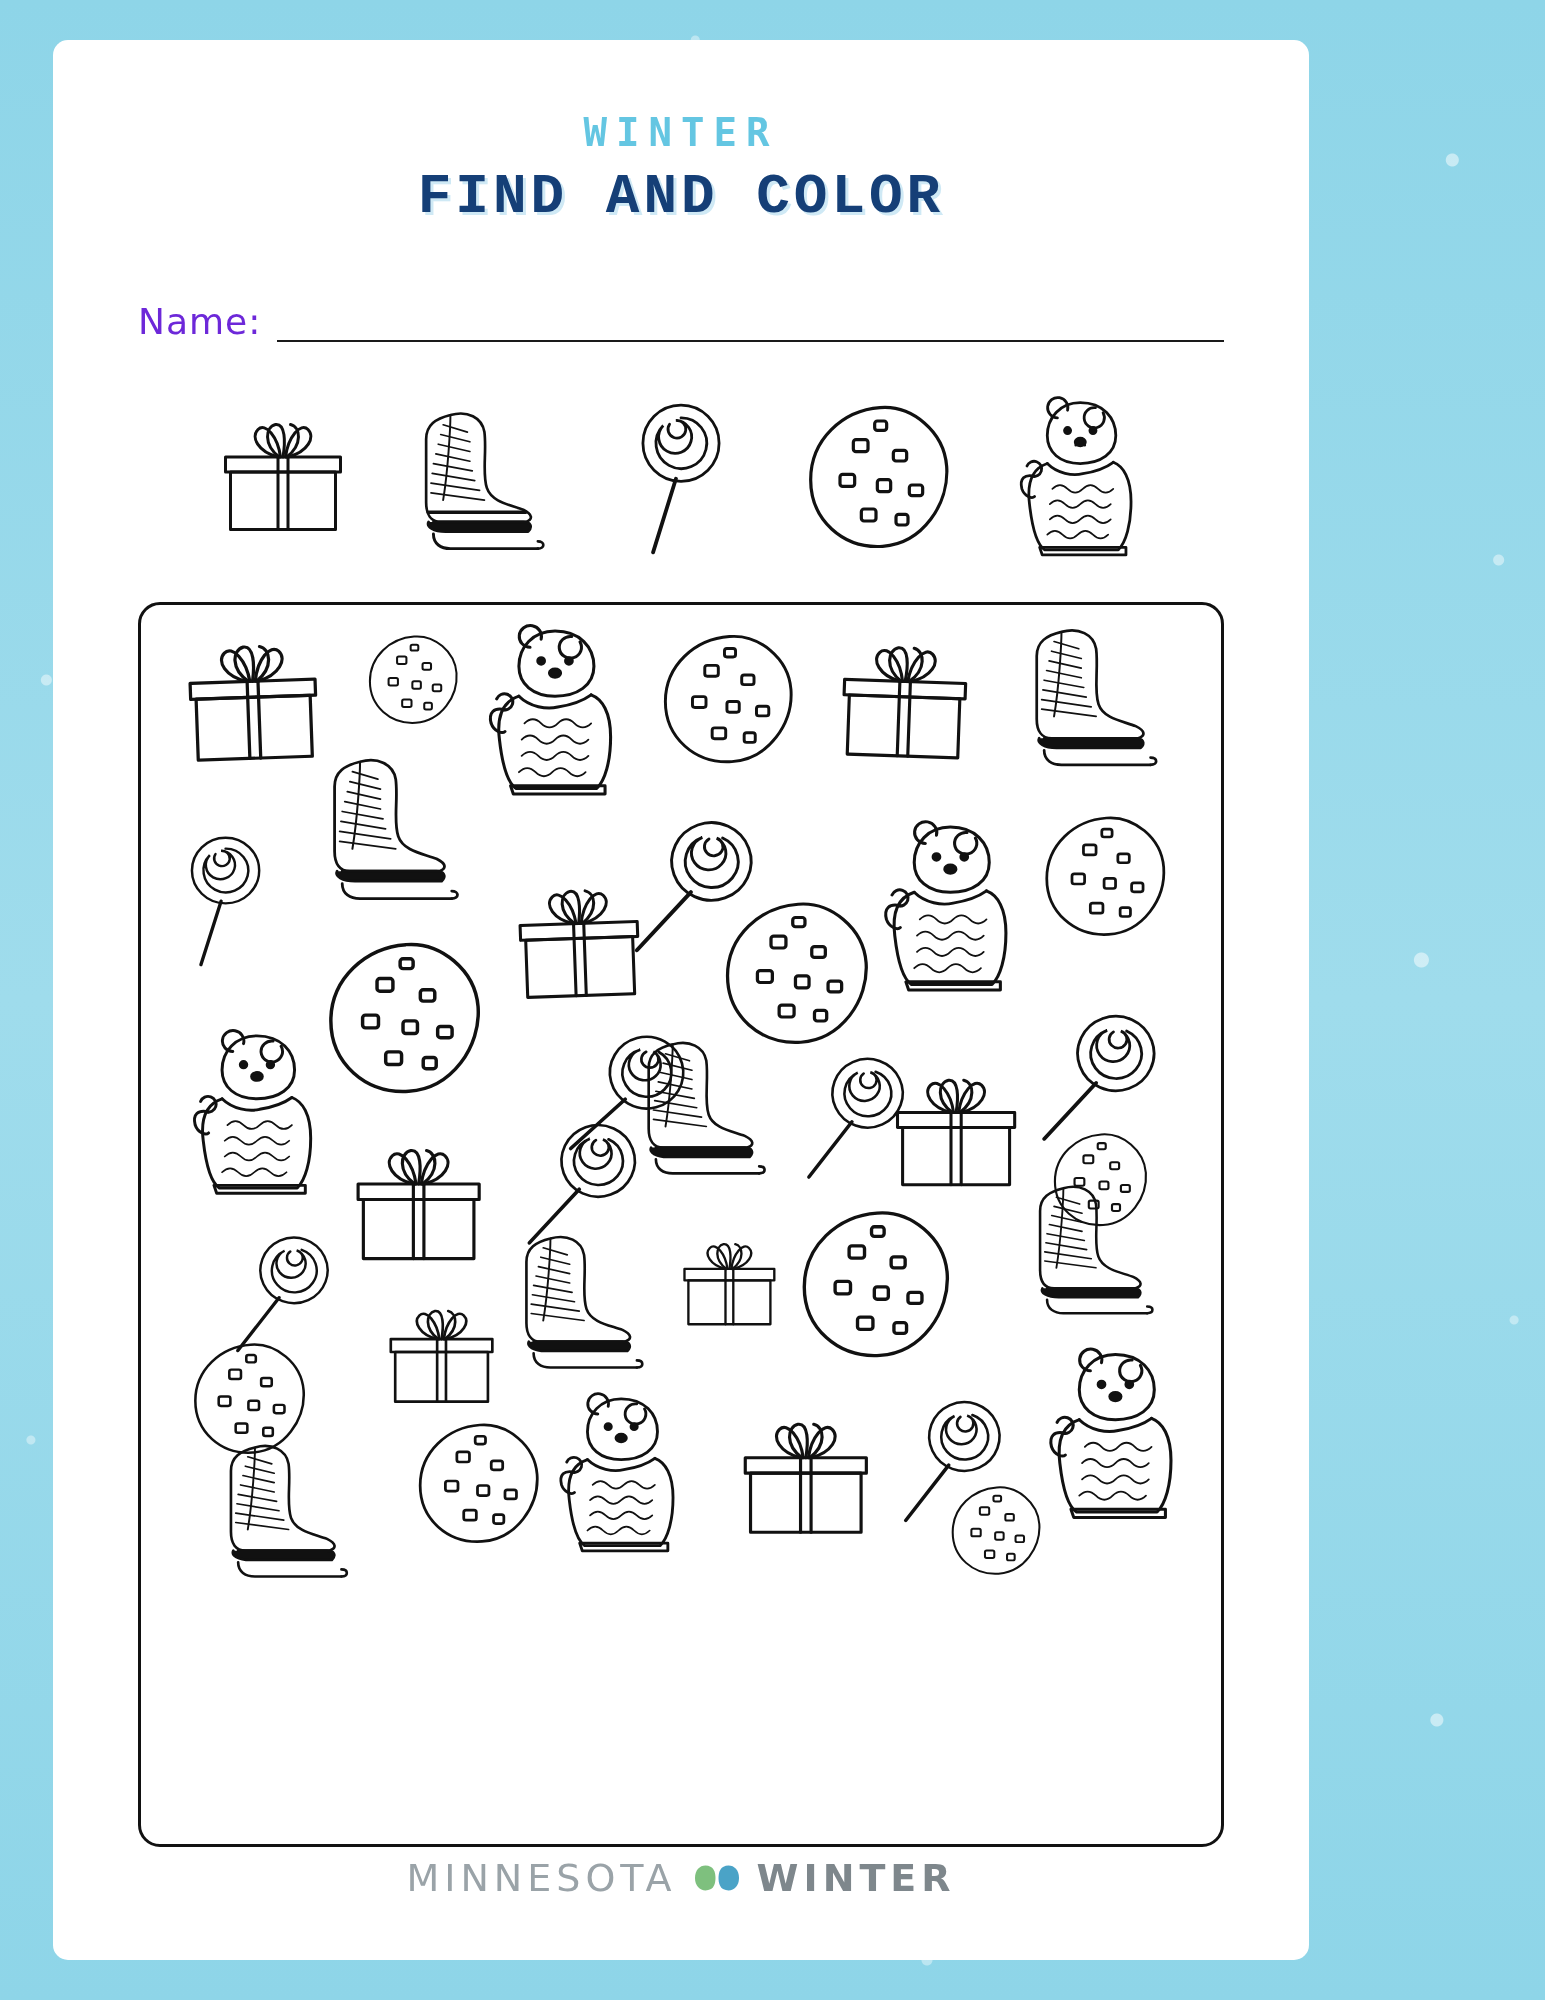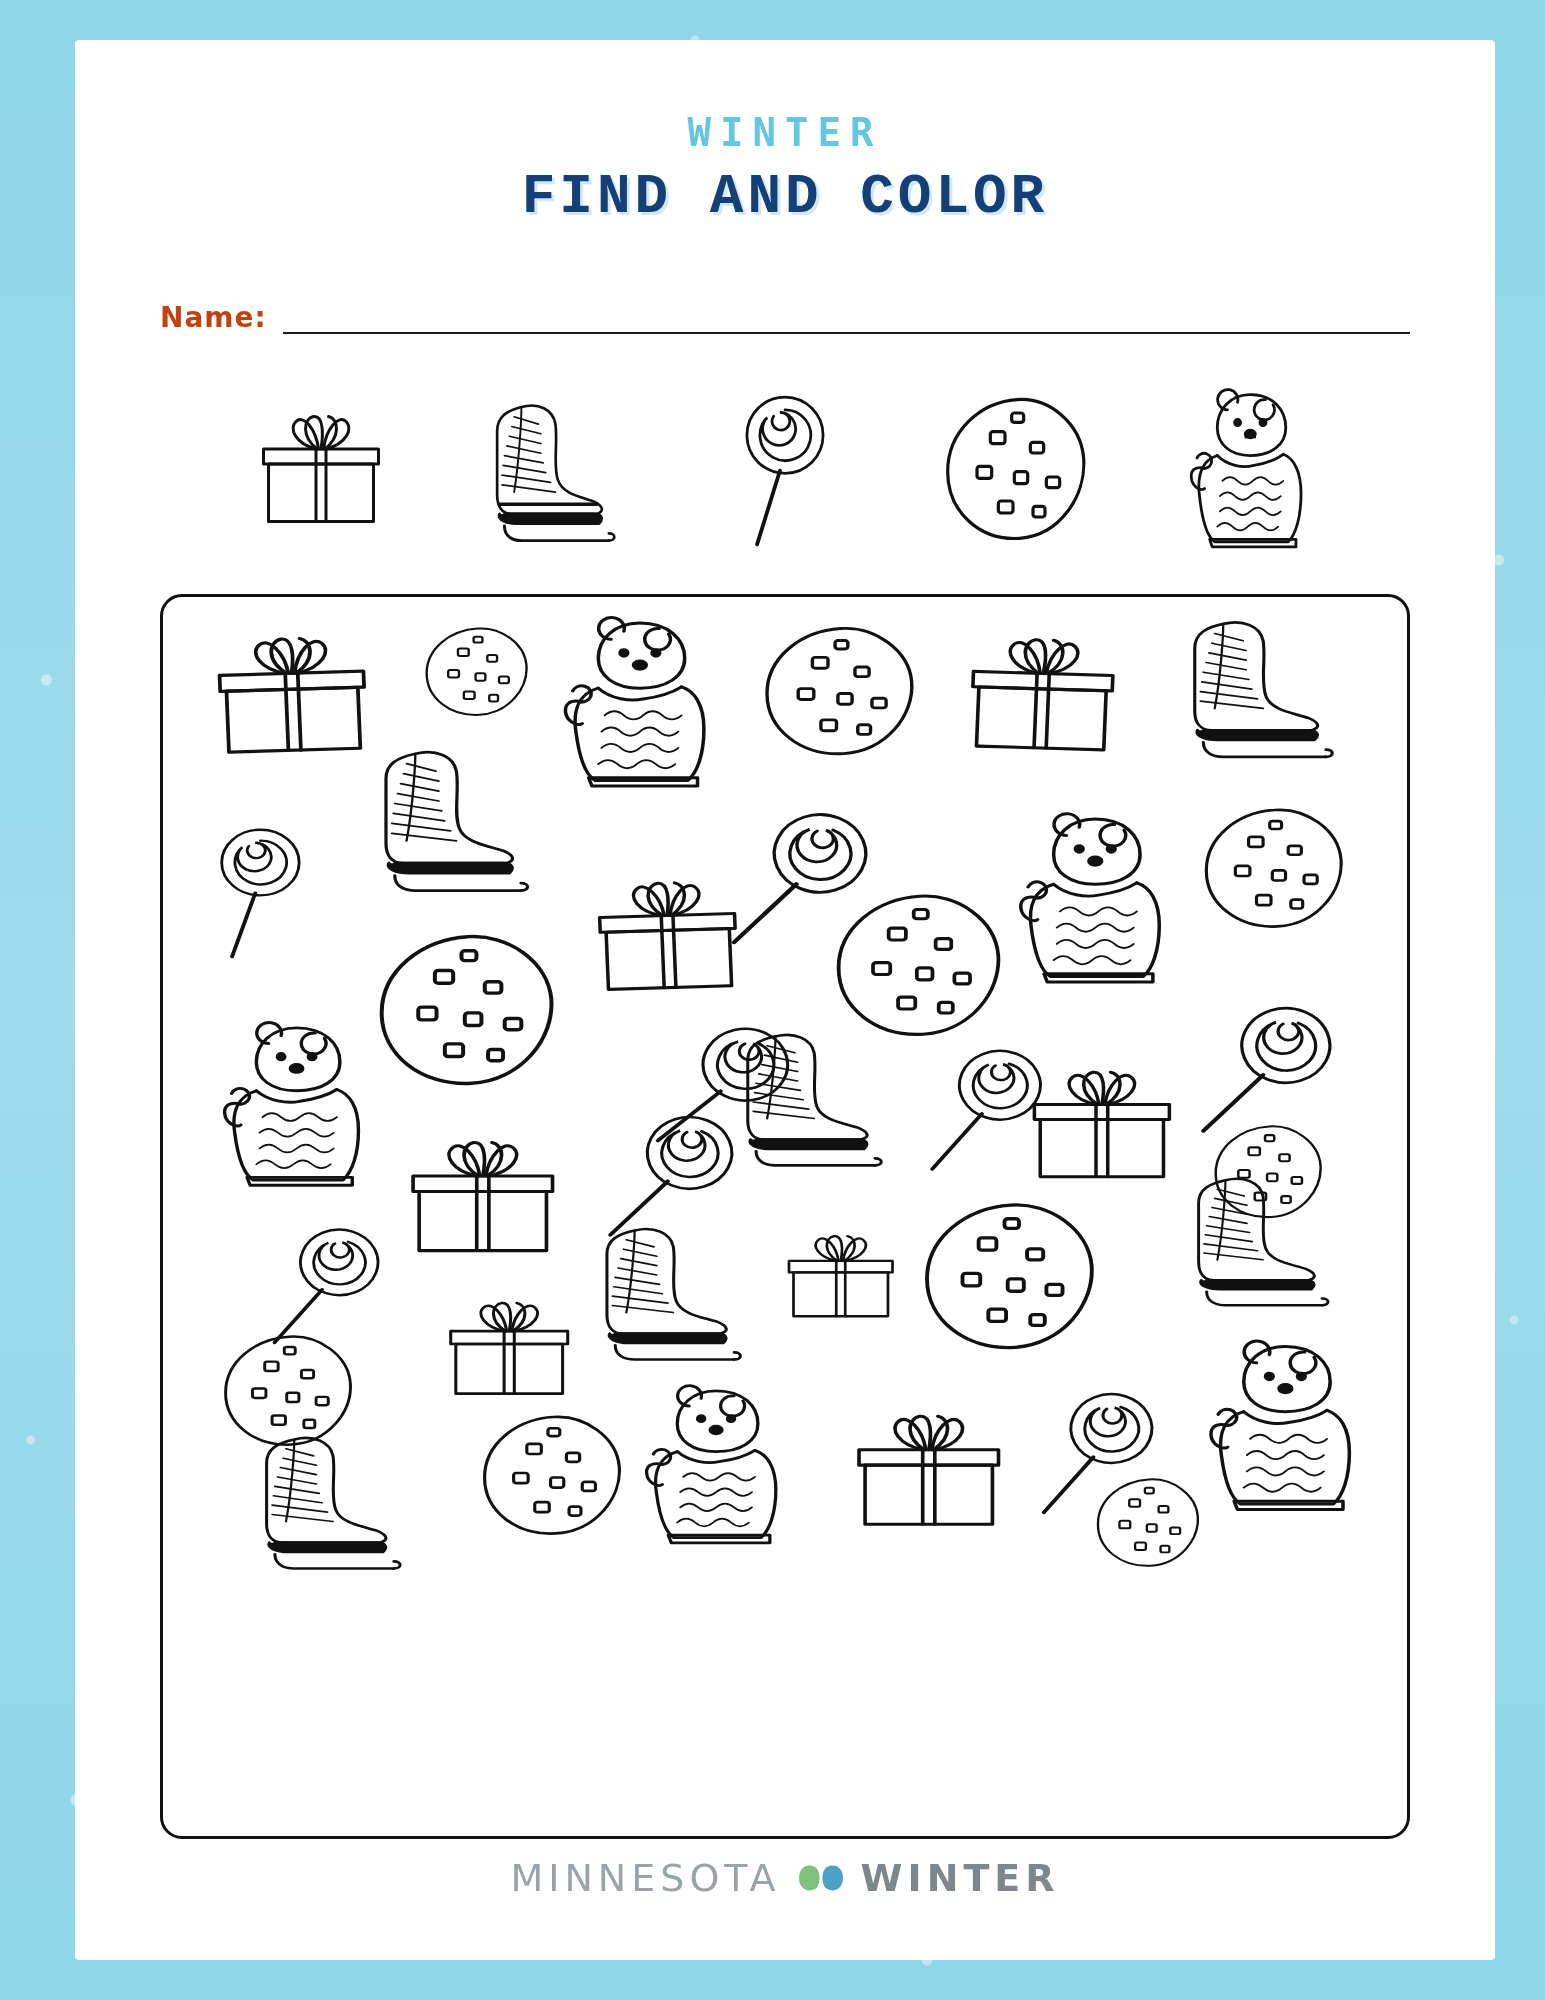--- a/index.html
+++ b/index.html
@@ -31,24 +31,24 @@
       radial-gradient(circle at 70% 4%, rgba(255,255,255,.5) 0 6px, transparent 7px),
       radial-gradient(circle at 30% 97%, rgba(255,255,255,.45) 0 5px, transparent 6px),
       radial-gradient(circle at 60% 98%, rgba(255,255,255,.4) 0 5px, transparent 6px),
       radial-gradient(circle at 82% 96%, rgba(255,255,255,.5) 0 6px, transparent 7px),
       linear-gradient(180deg,#8ed5e8 0%, #9fdcec 50%, #8ed5e8 100%);
   }
 
   
   .sheet {
     position: absolute;
-    left: 75px; top: 40px;
-    width: 1420px; height: 1920px;
+    left: 53px; top: 40px;
+    width: 1256px; height: 1920px;
     background: #ffffff;
-    border-radius: 4px;
+    border-radius: 15px;
   }
 
   
   .title-wrap { text-align:center; padding-top: 70px; }
   .title-small {
     font-family: "DejaVu Sans Mono", monospace;
     font-weight: bold;
     color: #64c6e2;
     font-size: 39px;
     letter-spacing: 9px;
@@ -62,23 +62,23 @@
     margin-top: 10px;
     text-shadow: 3px 3px 0 #cfe9f5;
   }
 
   .name-row {
     display:flex; align-items:flex-end;
     margin: 72px 85px 0 85px;
   }
   .name-label {
     font-family: "DejaVu Sans", sans-serif;
-    font-weight: bold;
-    font-size: 28px;
-    color: #c2410c;
+    font-weight: normal;
+    font-size: 36px;
+    color: #6d28d9;
     letter-spacing: 1px;
   }
   .name-line {
     flex: 1;
     border-bottom: 2px solid #1a1a1a;
     margin-left: 16px;
     height: 28px;
   }
 
   

